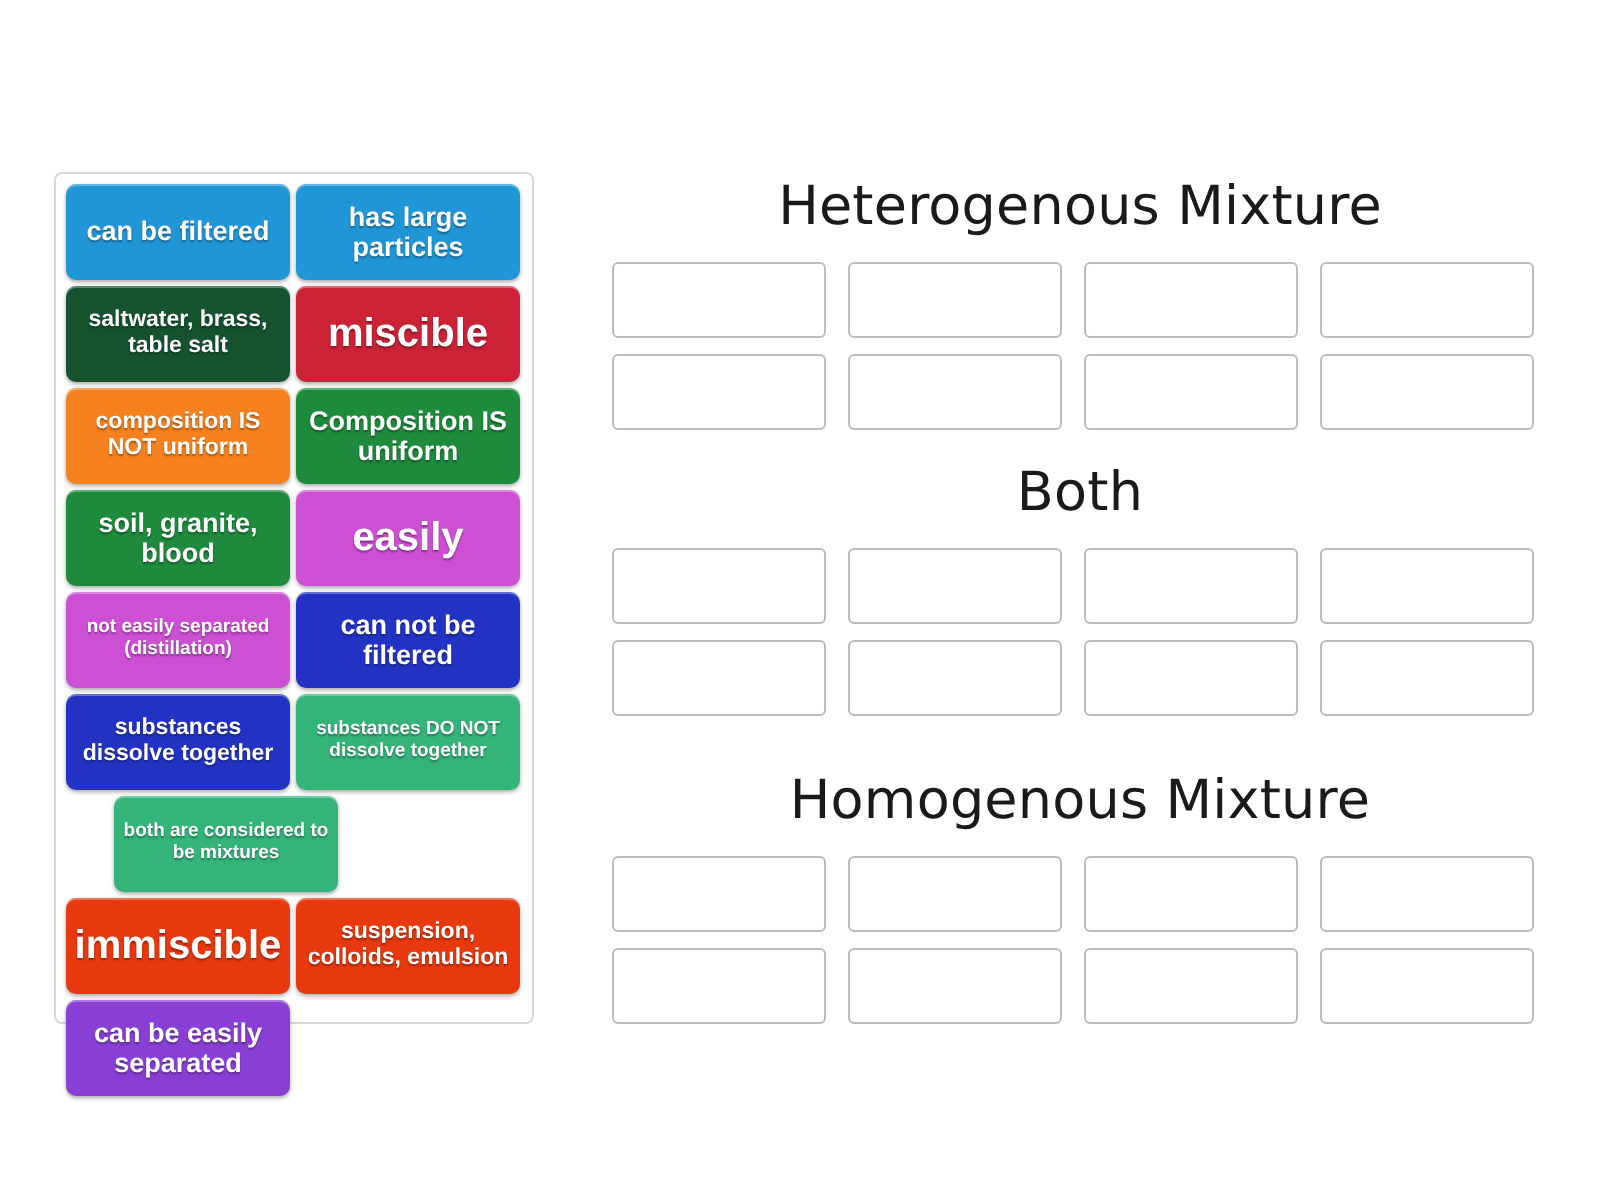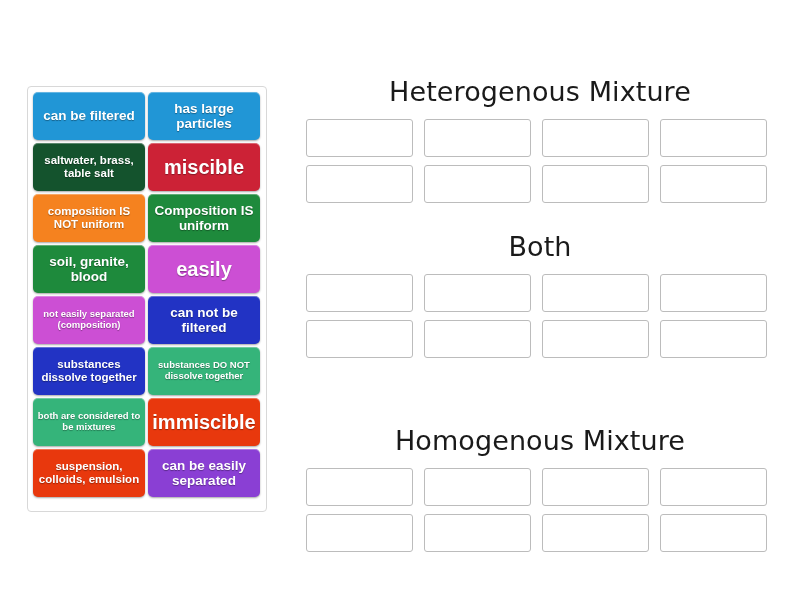--- a/index.html
+++ b/index.html
@@ -60,23 +60,23 @@
   .fs-sm { font-size: 11.5px; }
   .fs-md { font-size: 13.5px; }
   .fs-lg { font-size: 20px; }
 
   
   .group {
     position: absolute;
     left: 300px;
     width: 480px;
   }
-  #group-hetero { top: 76px; }
+  #group-hetero { top: 88px; }
   #group-both   { top: 231px; }
-  #group-homo   { top: 385px; margin-top: 40px; }
+  #group-homo   { top: 385px; }
 
   .group-title {
     text-align: center;
     font-size: 27px;
     font-weight: normal;
     color: #1a1a1a;
     margin: 0 0 12px 0;
     letter-spacing: 0.1px;
     font-family: "DejaVu Sans", "Liberation Sans", sans-serif;
   }
@@ -119,32 +119,32 @@
     <div class="tile" style="background: rgb(30, 138, 60);">
       <span class="t-text fs-md">Composition IS uniform</span>
     </div>
     <div class="tile" style="background: rgb(30, 138, 60);">
       <span class="t-text fs-md">soil, granite, blood</span>
     </div>
     <div class="tile" style="background: rgb(204, 79, 212);">
       <span class="t-text fs-lg">easily</span>
     </div>
     <div class="tile" style="background: rgb(204, 79, 212);">
-      <span class="t-text fs-xs">not easily separated (composition)</span>
+      <span class="t-text fs-xs">not easily separated (distillation)</span>
     </div>
     <div class="tile" style="background: rgb(34, 51, 196);">
       <span class="t-text fs-md">can not be filtered</span>
     </div>
     <div class="tile" style="background: rgb(34, 51, 196);">
       <span class="t-text fs-sm">substances dissolve together</span>
     </div>
     <div class="tile" style="background: rgb(53, 180, 122);">
       <span class="t-text fs-xs">substances DO NOT dissolve together</span>
     </div>
-    <div class="tile" style="background: rgb(53, 180, 122);">
+    <div class="tile" style="background: rgb(53, 180, 122); margin-left: 24px;">
       <span class="t-text fs-xs">both are considered to be mixtures</span>
     </div>
     <div class="tile" style="background: rgb(232, 56, 13);">
       <span class="t-text fs-lg">immiscible</span>
     </div>
     <div class="tile" style="background: rgb(232, 56, 13);">
       <span class="t-text fs-sm">suspension, colloids, emulsion</span>
     </div>
     <div class="tile" style="background: rgb(138, 63, 212);">
       <span class="t-text fs-md">can be easily separated</span>

